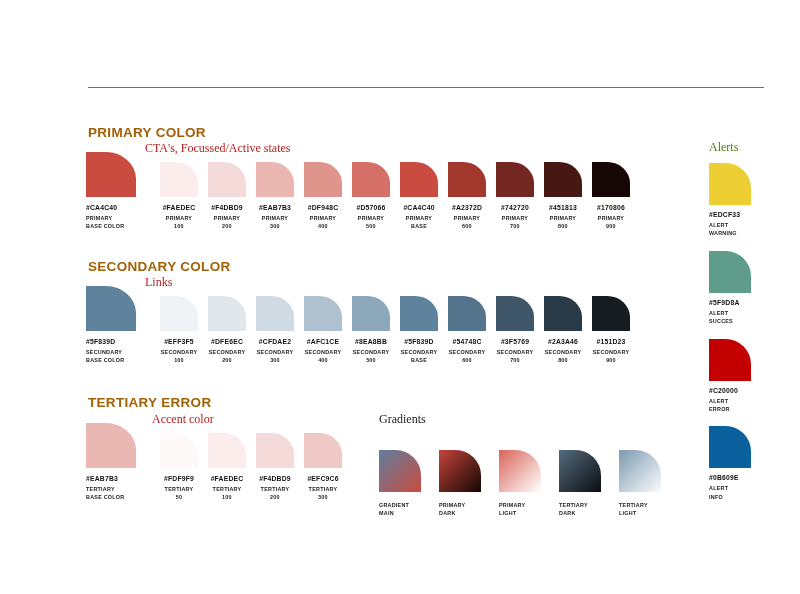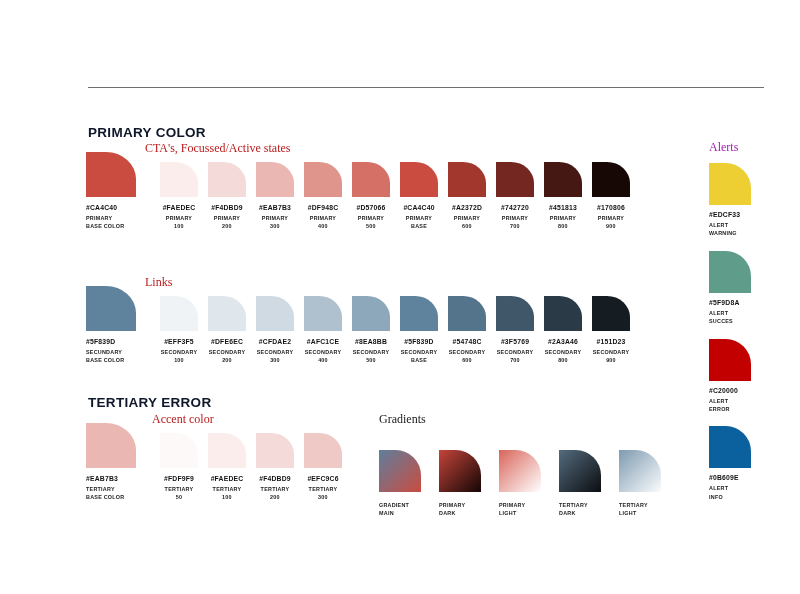--- a/index.html
+++ b/index.html
@@ -43,21 +43,21 @@
 
   
   .section {
     position: absolute;
     left: 88px;
   }
   .section-title {
     font-size: 13.5px;
     font-weight: bold;
     letter-spacing: 0.3px;
-    color: #0f172a;
+    color: #a16207;
     margin: 0;
     white-space: nowrap;
   }
   .section-sub {
     position: absolute;
     font-family: "Liberation Serif", serif;
     font-size: 12px;
     color: #b91c1c;
     white-space: nowrap;
   }
@@ -119,21 +119,21 @@
 
   
   .alerts {
     position: absolute;
     left: 709px;
     top: 140px;
   }
   .alerts-title {
     font-family: "Liberation Serif", serif;
     font-size: 12px;
-    color: #a21caf;
+    color: #4d7c0f;
     margin-bottom: 8px;
   }
   .alert-cell {
     margin-bottom: 13px;
   }
   .alert-cell .swatch-hex { margin-top: 6px; }
 
   
   .gradients {
     position: absolute;
@@ -251,20 +251,23 @@
       <div class="swatch-cell cell-scale">
         <div class="swatch-chip chip-scale" style="background: rgb(23, 8, 6);"></div>
         <div class="swatch-hex">#170806</div>
         <div class="swatch-desc">
           <div>PRIMARY</div>
           <div>900</div>
         </div>
       </div>
     </div>
 
+  <div class="section" style="top:259px">
+    <div class="section-title">SECONDARY COLOR</div>
+  </div>
   <div class="section-sub" style="left:145px; top:275px">Links</div>
   <div class="swatch-row" id="row-secondary" style="left:86px; top:286px">
       <div class="swatch-cell cell-base">
         <div class="swatch-chip chip-base" style="background: rgb(95, 131, 157);"></div>
         <div class="swatch-hex">#5F839D</div>
         <div class="swatch-desc">
           <div>SECUNDARY</div>
           <div>BASE COLOR</div>
         </div>
       </div>

